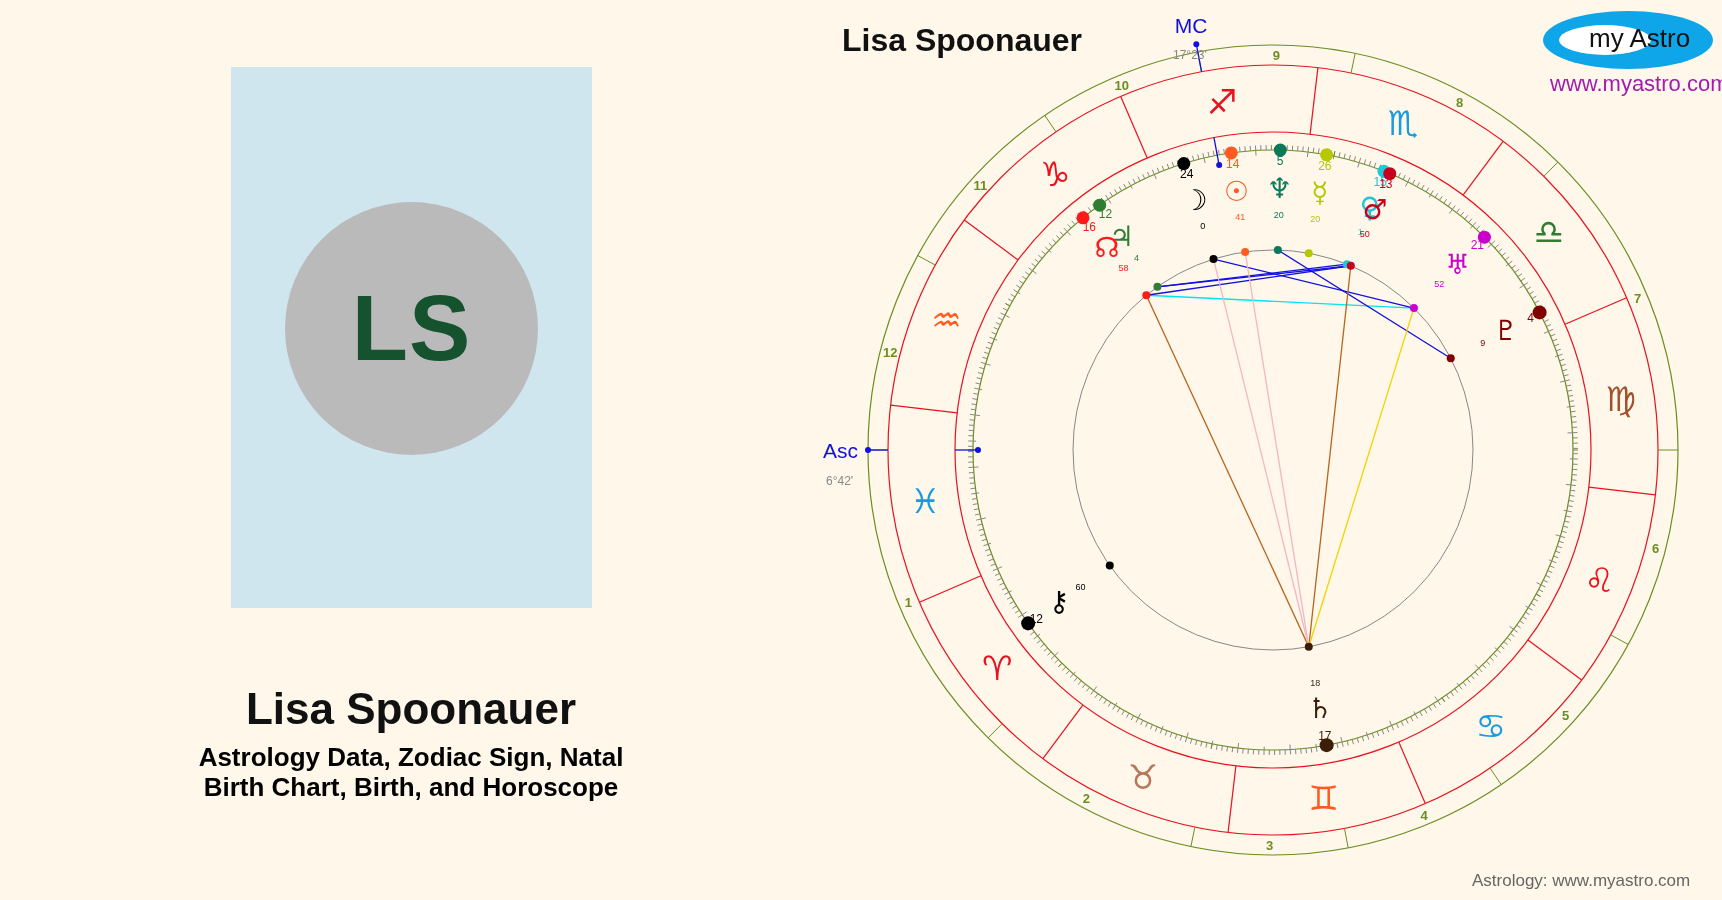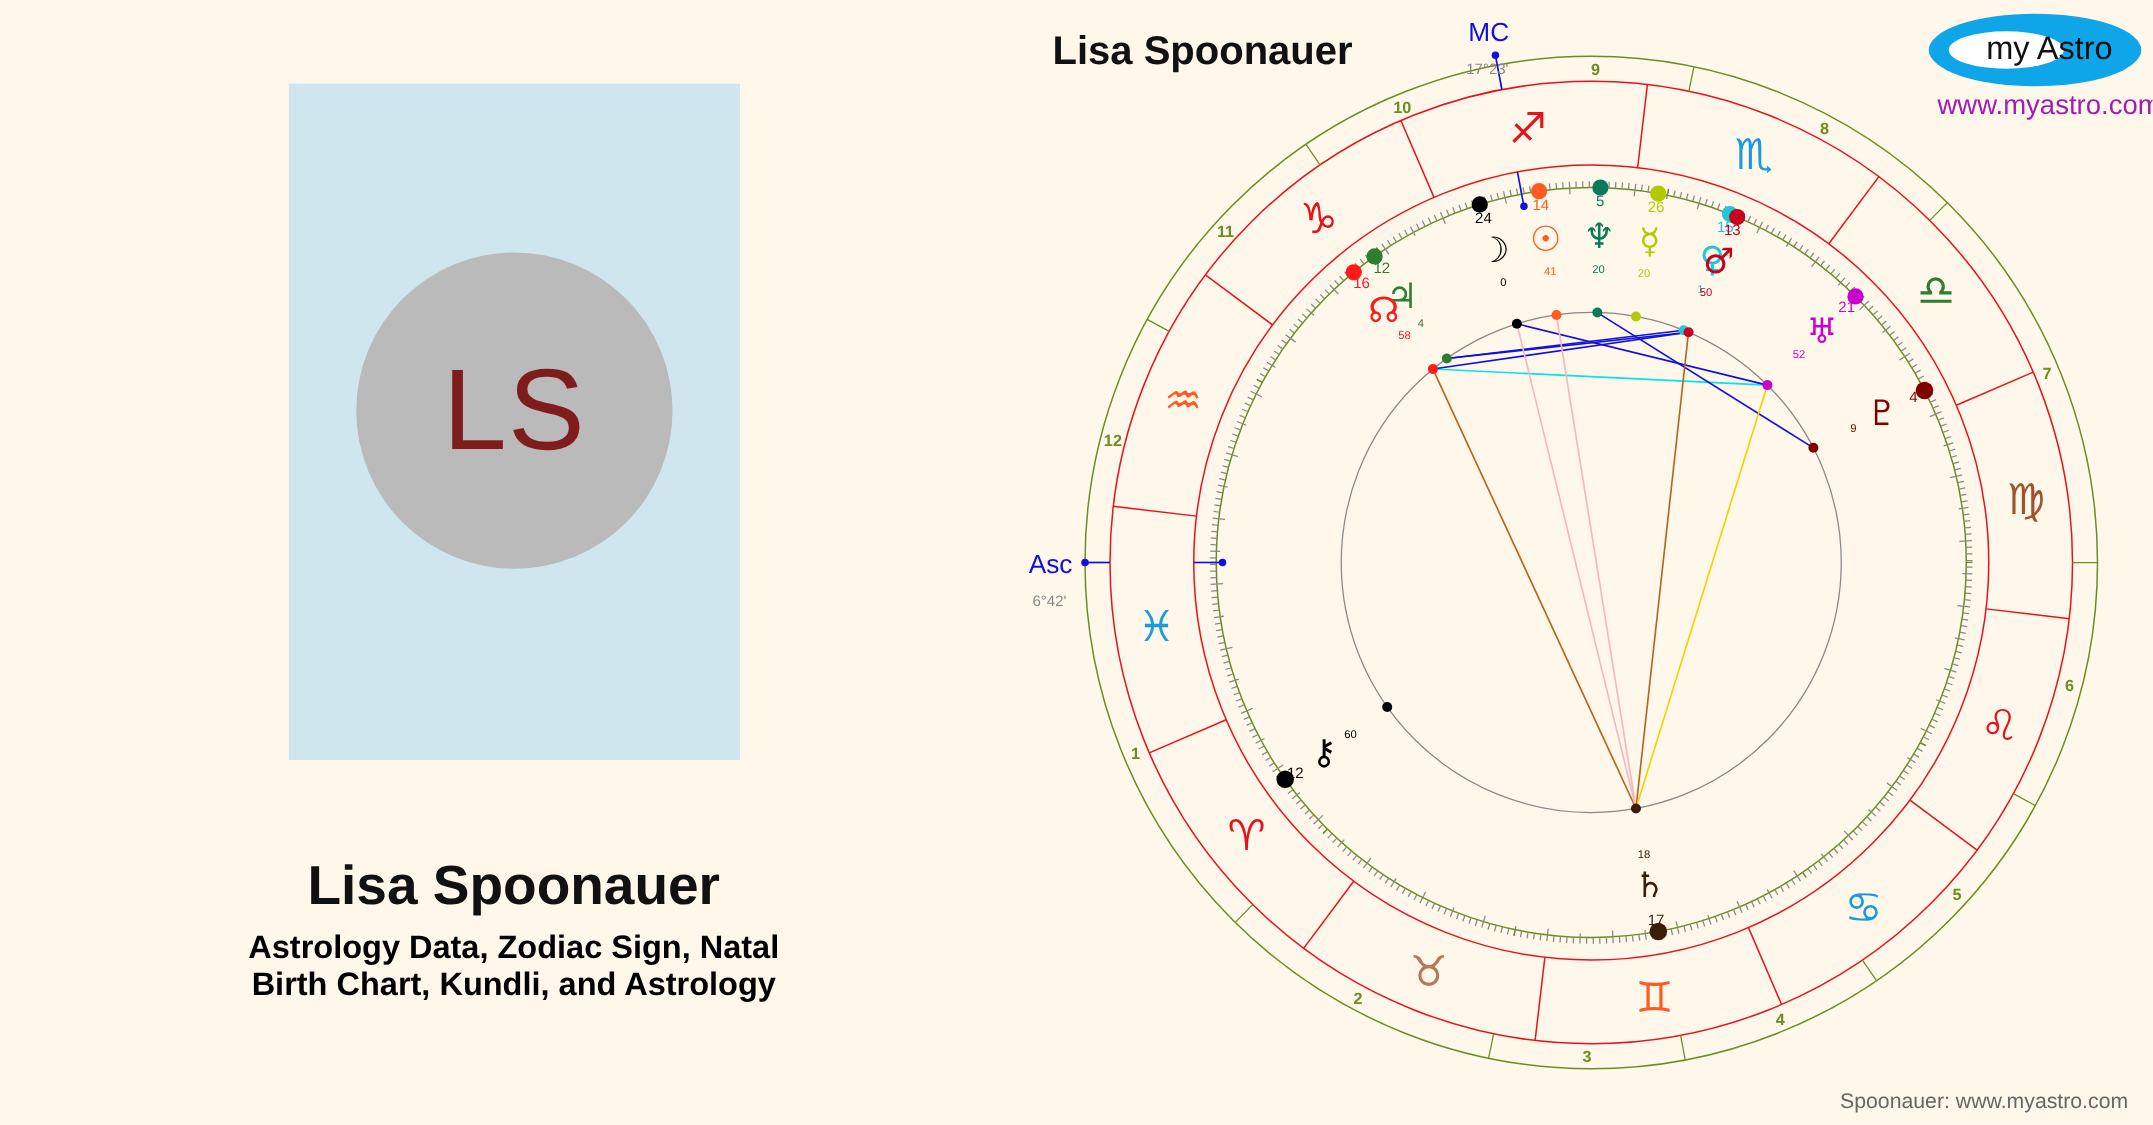--- a/index.html
+++ b/index.html
@@ -1,19 +1,19 @@
 <!DOCTYPE html>
 <html><head>
 <meta charset="utf-8">
 <style>
   html,body{margin:0;padding:0;}
   body{width:1722px;height:900px;background:#fef7ea;position:relative;overflow:hidden;font-family:"Liberation Sans",sans-serif;}
   .photo{position:absolute;left:231px;top:67px;width:361px;height:541px;background:#d0e6ef;}
   .avatar{position:absolute;left:54px;top:135px;width:253px;height:253px;border-radius:50%;background:#bababa;display:flex;align-items:center;justify-content:center;}
-  .avatar span{color:#7f1d1d;font-weight:normal;font-size:92px;font-family:"Liberation Sans",sans-serif;letter-spacing:1px;}
+  .avatar span{color:#14532d;font-weight:bold;font-size:92px;font-family:"Liberation Sans",sans-serif;letter-spacing:1px;}
   .name-big{position:absolute;left:0;width:822px;top:684px;text-align:center;font-size:44px;font-weight:bold;color:#111;}
   .sub{position:absolute;left:0;width:822px;top:742px;text-align:center;font-size:26px;font-weight:bold;color:#000000;line-height:30px;}
   .chart-title{position:absolute;left:842px;top:22px;font-size:32px;font-weight:bold;color:#111;}
   .logo{position:absolute;left:1543px;top:11px;width:170px;height:58px;border-radius:50%;background:#0ea5e9;}
   .logo .inner{position:absolute;left:16px;top:14px;width:92px;height:30px;border-radius:50%;background:#fff;}
   .logo .txt{position:absolute;left:46px;top:12px;font-size:26px;color:#111;}
   .site{position:absolute;left:1550px;top:71px;font-size:22px;color:#a21caf;}
   .copy{position:absolute;left:1472px;top:871px;font-size:17px;color:#666;}
   svg#wheel{position:absolute;left:0;top:0;}
 </style>
@@ -21,30 +21,30 @@
 <body>
 
 <div class="photo">
   <div class="avatar">
     <span>LS</span>
   </div>
 </div>
 <div class="name-big">Lisa Spoonauer</div>
 <div class="sub">
   <div>Astrology Data, Zodiac Sign, Natal</div>
-  <div>Birth Chart, Kundli, and Astrology</div>
+  <div>Birth Chart, Birth, and Horoscope</div>
 </div>
 
 <div class="chart-title">Lisa Spoonauer</div>
 <div class="logo">
   <div class="inner"></div>
   <div class="txt">my Astro</div>
 </div>
 <div class="site">www.myastro.com</div>
-<div class="copy">Spoonauer: www.myastro.com</div>
+<div class="copy">Astrology: www.myastro.com</div>
 
 <svg id="wheel" width="1722" height="900">
   <g id="rings">
       <circle cx="1273" cy="450" r="405" fill="none" stroke="#6b8e23" stroke-width="1.2"></circle>
       <circle cx="1273" cy="450" r="385" fill="none" stroke="#e8121e" stroke-width="1.2"></circle>
       <circle cx="1273" cy="450" r="318" fill="none" stroke="#e8121e" stroke-width="1.2"></circle>
       <circle cx="1273" cy="450" r="300" fill="none" stroke="#6b8e23" stroke-width="1.2"></circle>
       <circle cx="1273" cy="450" r="200" fill="none" stroke="#888" stroke-width="1"></circle>
     </g>
   <g id="ticks">

